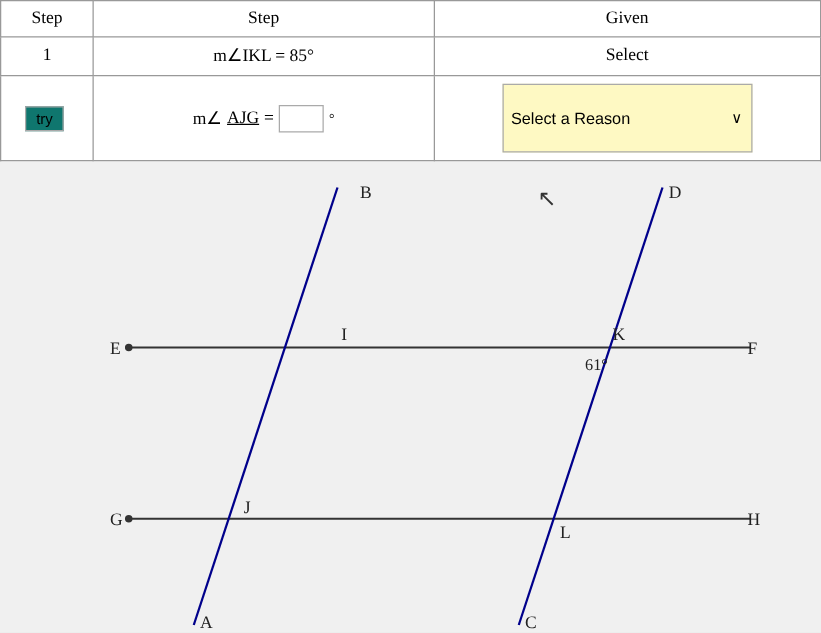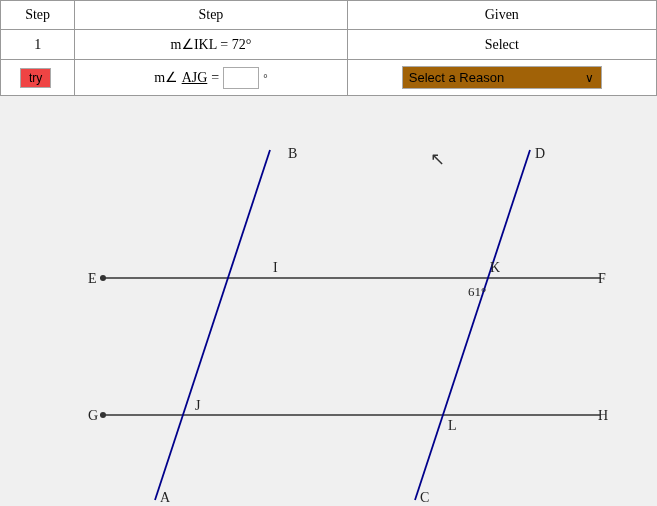--- a/index.html
+++ b/index.html
@@ -36,21 +36,21 @@
     }
     .step-col { width: 60px; }
     .angle-col { width: 220px; }
     .reason-col { width: 250px; }
 
     .row-given td { }
     .row-step2 td { }
 
     .try-btn {
       border: 1px solid #aaa;
-      background: #ef4444;
+      background: #0f766e;
       padding: 2px 8px;
       font-size: 12px;
       cursor: pointer;
       margin-right: 4px;
     }
     .angle-input {
       display: inline-flex;
       align-items: center;
       gap: 4px;
       font-size: 14px;
@@ -62,24 +62,24 @@
       background: white;
       text-align: center;
       font-size: 13px;
     }
     .degree-sup {
       font-size: 11px;
       vertical-align: super;
     }
     .select-reason {
       width: 200px;
-      padding: 3px 6px;
+      padding: 19px 6px;
       font-size: 13px;
       border: 1px solid #aaa;
-      background: #a16207;
+      background: #fef9c3;
       cursor: pointer;
       appearance: none;
       -webkit-appearance: none;
     }
     .select-wrapper {
       position: relative;
       display: inline-block;
     }
     .select-wrapper::after {
       content: '∨';
@@ -121,21 +121,21 @@
       <tr>
         <th class="step-col">Step</th>
         <th class="angle-col">Step</th>
         <th class="reason-col">Given</th>
       </tr>
     </thead>
     <tbody>
 
       <tr class="row-given">
         <td>1</td>
-        <td>m∠IKL = 72°</td>
+        <td>m∠IKL = 85°</td>
         <td>Select</td>
       </tr>
 
       <tr class="row-step2">
         <td>
           <button class="try-btn">try</button>
         </td>
         <td>
           <span class="angle-input">
             <span>m∠</span>

